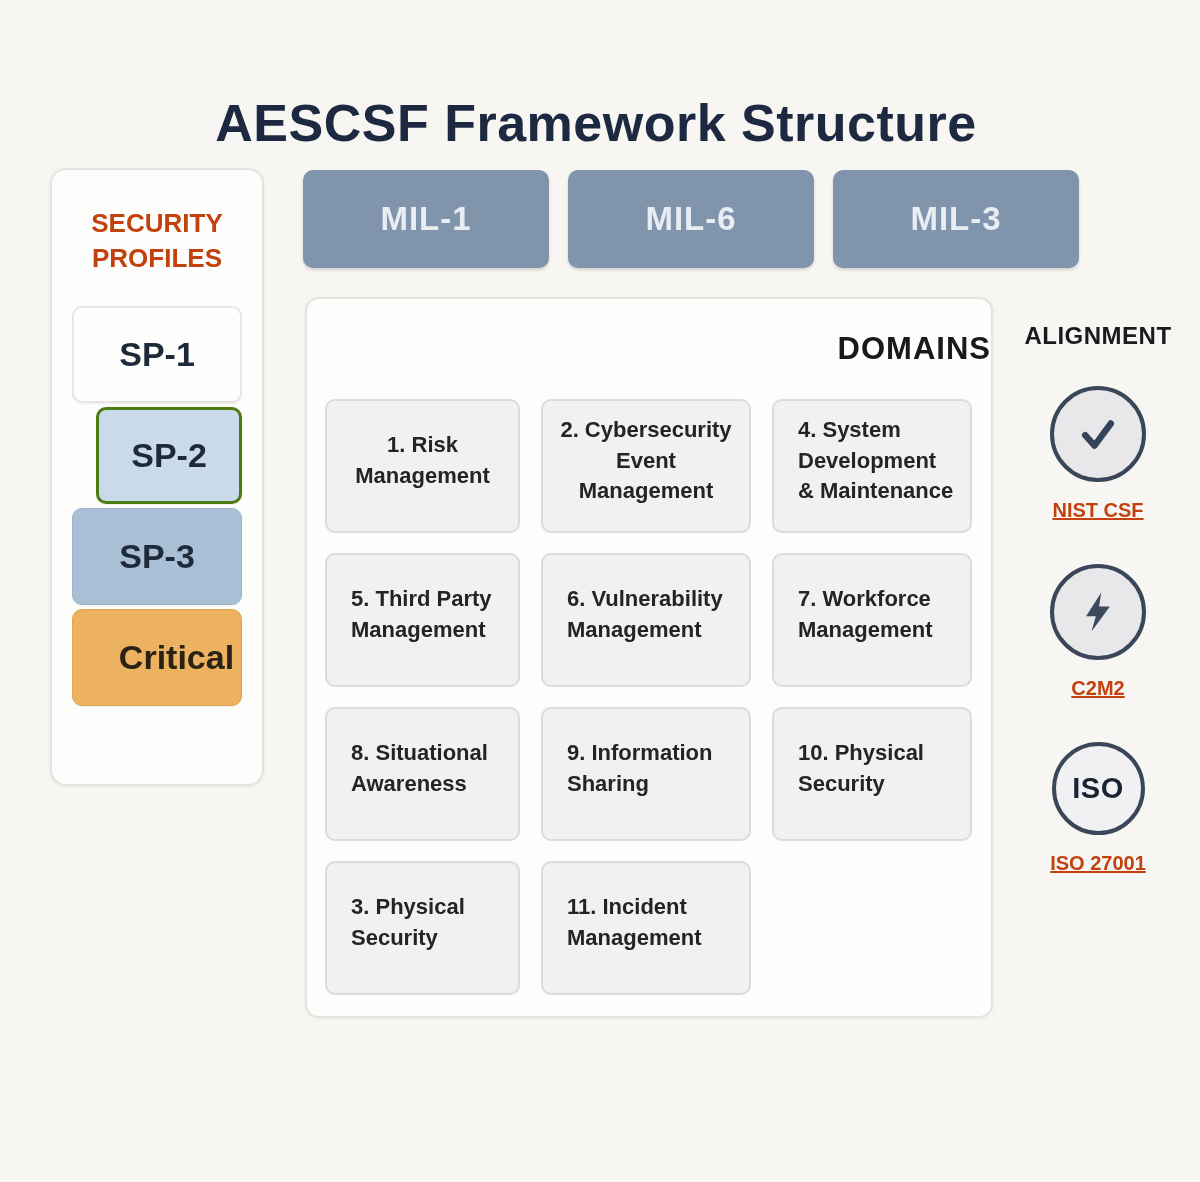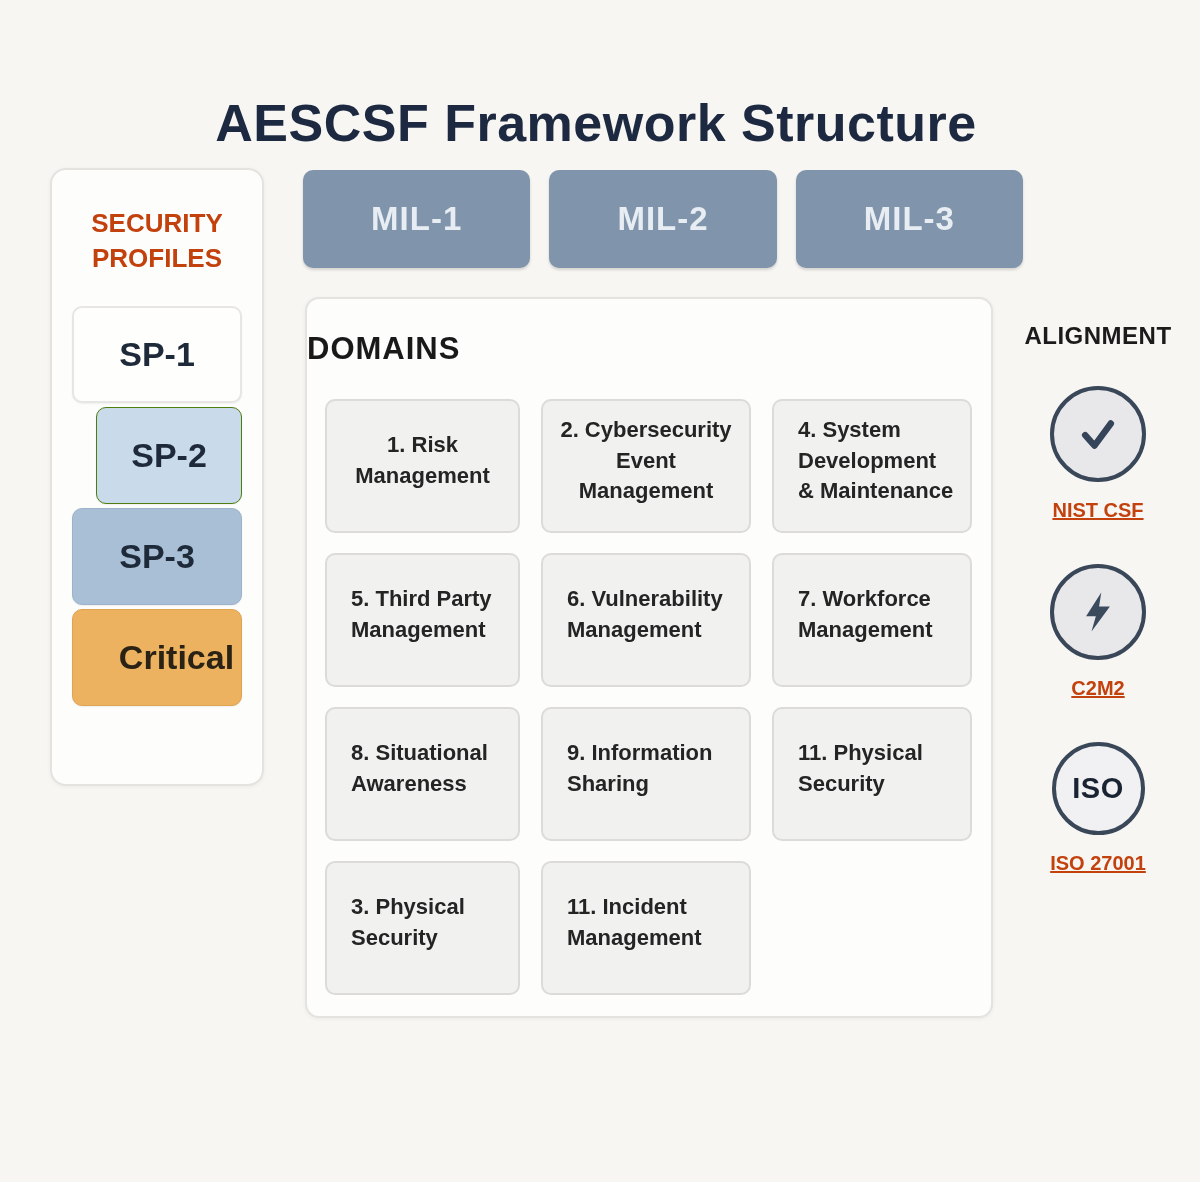--- a/index.html
+++ b/index.html
@@ -33,48 +33,48 @@
     position:absolute; left:20px; right:20px; top:136px;
     display:flex; flex-direction:column; gap:4px;
   }
   .sp-box {
     height:97px; border-radius:10px; box-sizing:border-box;
     display:flex; align-items:center; justify-content:center;
     font-size:34px; font-weight:bold; color:#1e2a3a;
     box-shadow:0 1px 2px rgba(0,0,0,0.06);
   }
   .v-white      { background:var(--sp1-bg, #fefefd); border:2px solid #e7e6e4; }
-  .v-light-blue { background:var(--sp2-bg, #c9daeb); border:1px solid #4d7c0f;margin-left:24px; }
+  .v-light-blue { background:var(--sp2-bg, #c9daeb); border:3px solid #4d7c0f;margin-left:24px; }
   .v-blue       { background:var(--sp3-bg, #a9bfd6); border:1px solid #9db3cb; }
   .v-amber      { background:var(--critical-bg, #ecb25f); border:1px solid #dfa452; color:#2a2315;padding-left:39px; }
 
   
   .mil-row {
-    position:absolute; left:303px; top:170px; width:720px;
+    position:absolute; left:303px; top:170px; width:776px;
     display:flex; gap:19px;
   }
   .mil-button {
     flex:1; height:98px; border-radius:10px;
     background:var(--mil-button, #8095ab);
     display:flex; align-items:center; justify-content:center;
     font-size:33px; font-weight:bold; letter-spacing:1px;
     color:var(--mil-text, #e7edf3);
     box-shadow:0 2px 3px rgba(0,0,0,0.15);
   }
 
   
   .domains-panel {
     position:absolute; left:305px; top:297px; width:688px; height:721px;
     background:var(--panel-bg, #fdfdfc);
     border:2px solid var(--panel-border, #e4e3e0);
     border-radius:14px; box-sizing:border-box;
     box-shadow:0 1px 4px rgba(0,0,0,0.05);
   }
   .domains-heading {
-    margin-top:32px; text-align:left;
+    margin-top:32px; text-align:right;
     font-size:31px; font-weight:bold; letter-spacing:1px; color:#191919;
   }
   .domain-grid {
     position:absolute; left:18px; top:100px;
     display:grid; grid-template-columns:195px 210px 200px;
     column-gap:21px; row-gap:20px; grid-auto-rows:134px;
   }
   .domain-cell {
     background:var(--domain-cell-bg, #f1f1ef);
     border:2px solid var(--domain-cell-border, #dcdbd8);
@@ -122,21 +122,21 @@
   <div class="sp-list">
     <div class="sp-box v-white">SP-1</div>
     <div class="sp-box v-light-blue">SP-2</div>
     <div class="sp-box v-blue">SP-3</div>
     <div class="sp-box v-amber">Critical</div>
   </div>
 </div>
 
 <div class="mil-row">
   <div class="mil-button">MIL-1</div>
-  <div class="mil-button">MIL-2</div>
+  <div class="mil-button">MIL-6</div>
   <div class="mil-button">MIL-3</div>
 </div>
 
 <div class="domains-panel">
   <div class="domains-heading">DOMAINS</div>
   <div class="domain-grid">
 
       <div class="domain-cell">
         <span>1. Risk Management</span>
       </div>
@@ -163,21 +163,21 @@
 
       <div class="domain-cell">
         <span>8. Situational Awareness</span>
       </div>
 
       <div class="domain-cell">
         <span>9. Information Sharing</span>
       </div>
 
       <div class="domain-cell">
-        <span>11. Physical Security</span>
+        <span>10. Physical Security</span>
       </div>
 
       <div class="domain-cell">
         <span>3. Physical Security</span>
       </div>
 
       <div class="domain-cell">
         <span>11. Incident Management</span>
       </div>
     </div>

